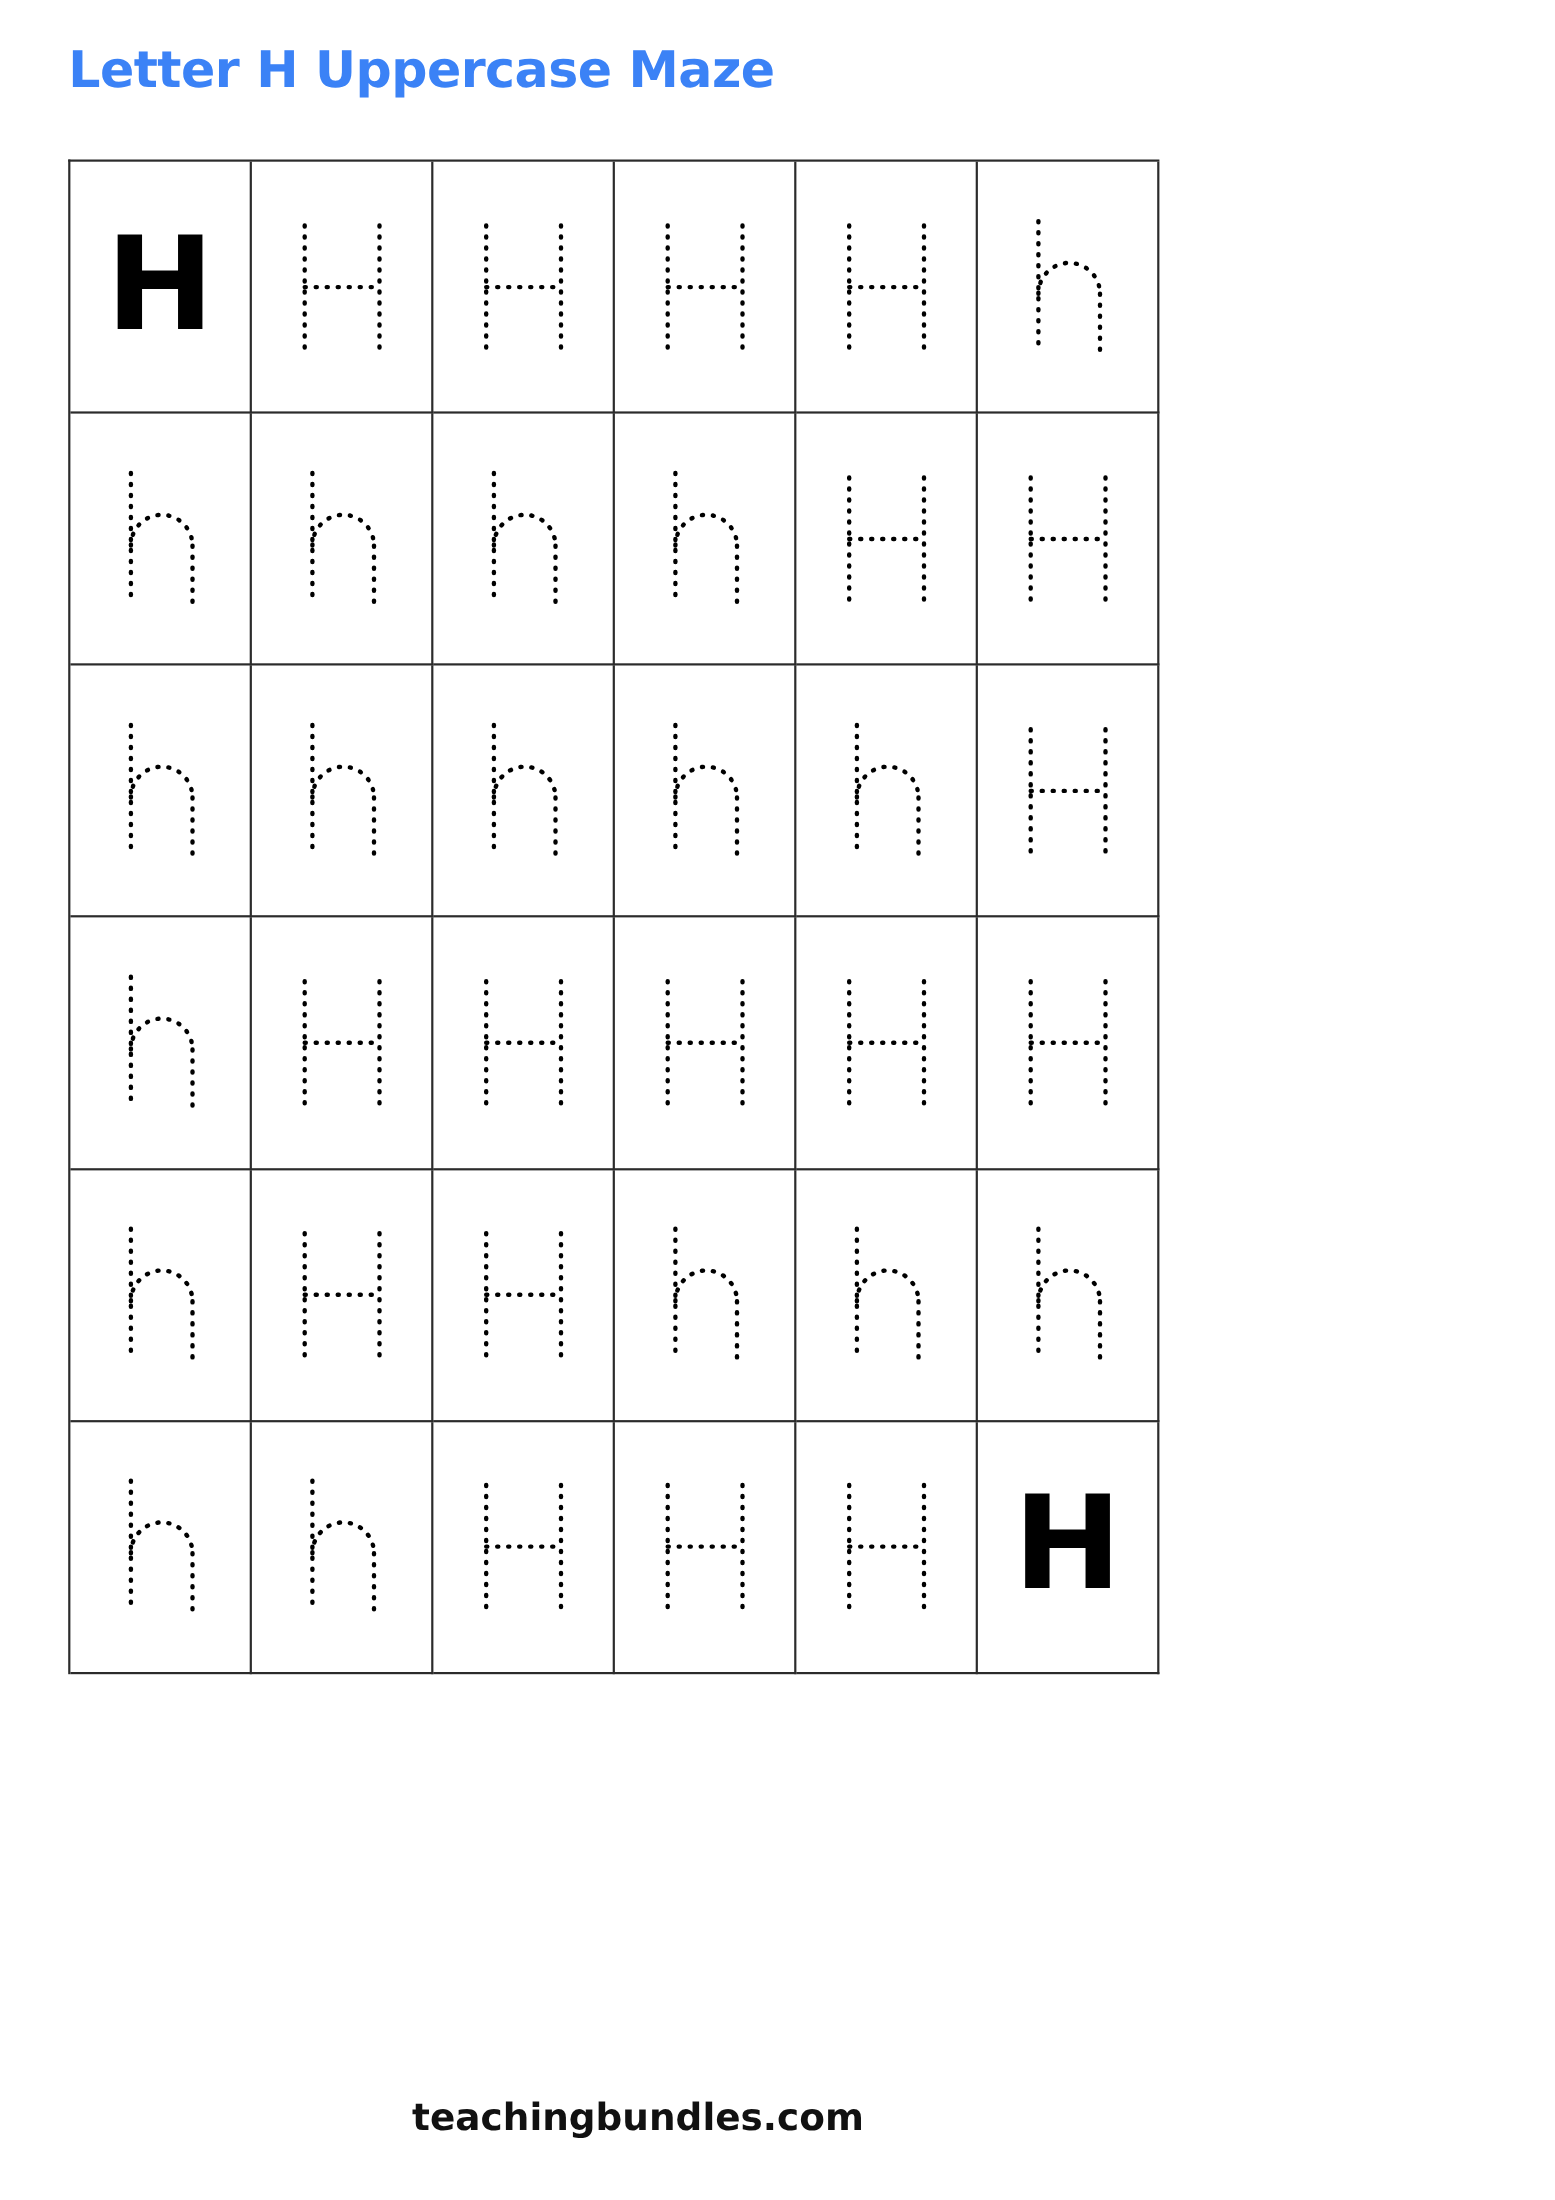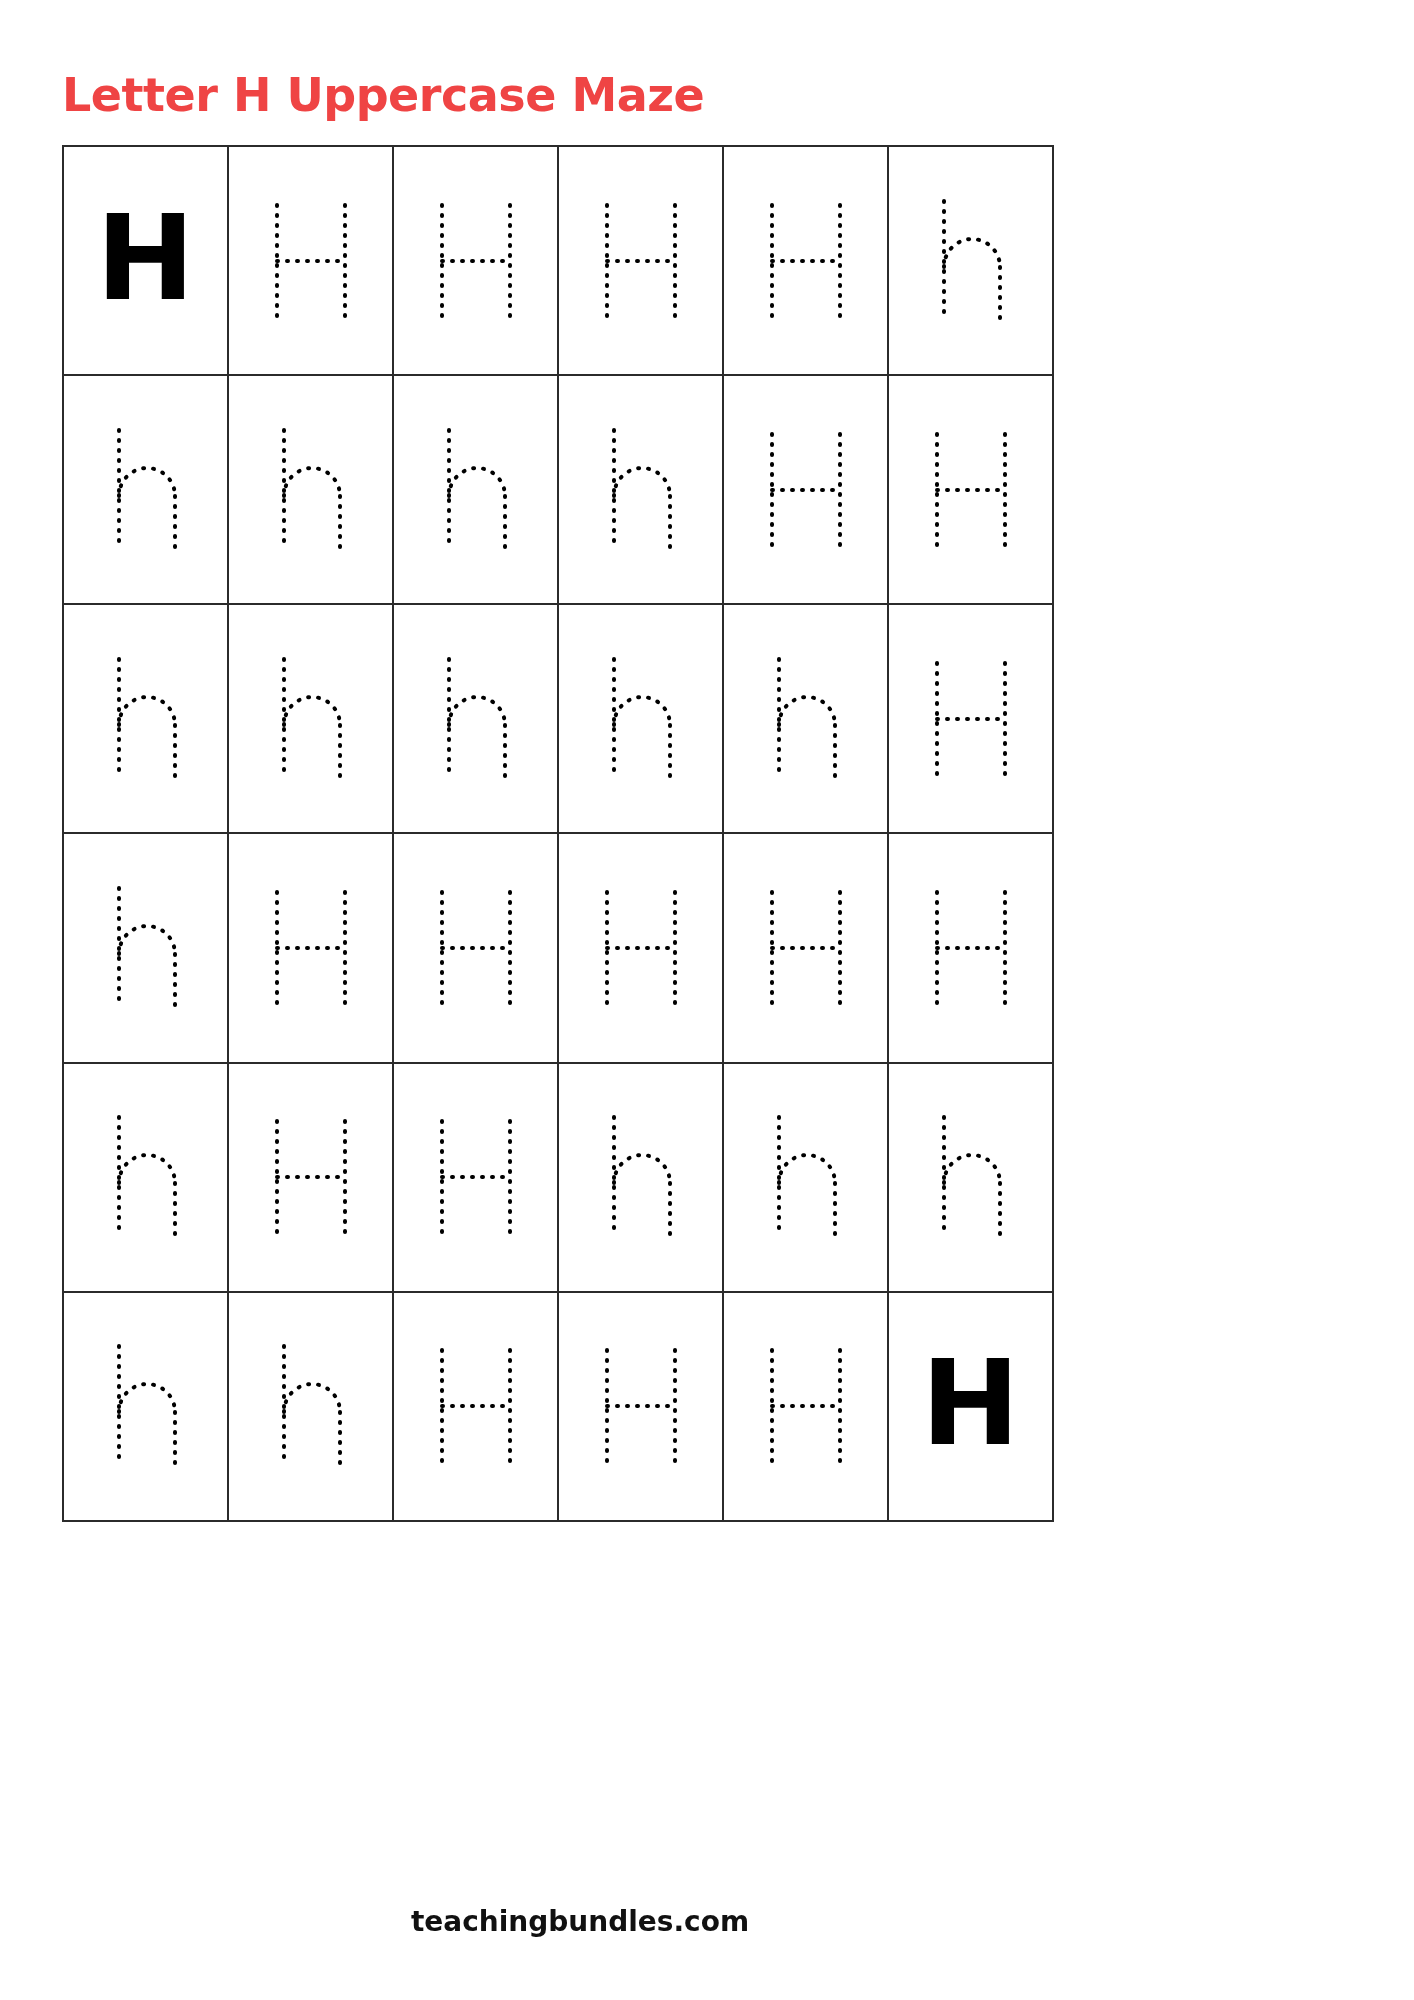--- a/index.html
+++ b/index.html
@@ -21,23 +21,22 @@
     position: relative;
   }
   .title {
     position: absolute;
     left: 62px;
     top: 36px;
     font-family: "DejaVu Sans", sans-serif;
     font-size: 46px;
     font-weight: 700;
     letter-spacing: -0.5px;
-    color: #ef4444;
+    color: #3b82f6;
     white-space: nowrap;
-    margin-top: 32px;
   }
   .maze {
     position: absolute;
     left: 62px;
     top: 145px;
     width: 990px;
     height: 1375px;
     border-top: 2px solid #2b2b2b;
     border-left: 2px solid #2b2b2b;
     box-sizing: content-box;
@@ -73,21 +72,21 @@
     line-height: 1;
     padding-bottom: 6px;
   }
   .footer {
     position: absolute;
     left: 0;
     top: 1905px;
     width: 1160px;
     text-align: center;
     font-family: "DejaVu Sans", sans-serif;
-    font-size: 28px;
+    font-size: 34px;
     font-weight: 700;
     color: #111111;
   }
 </style>
 </head>
 <body>
 
 <div class="page">
 
   <div class="title">Letter H Uppercase Maze</div>

